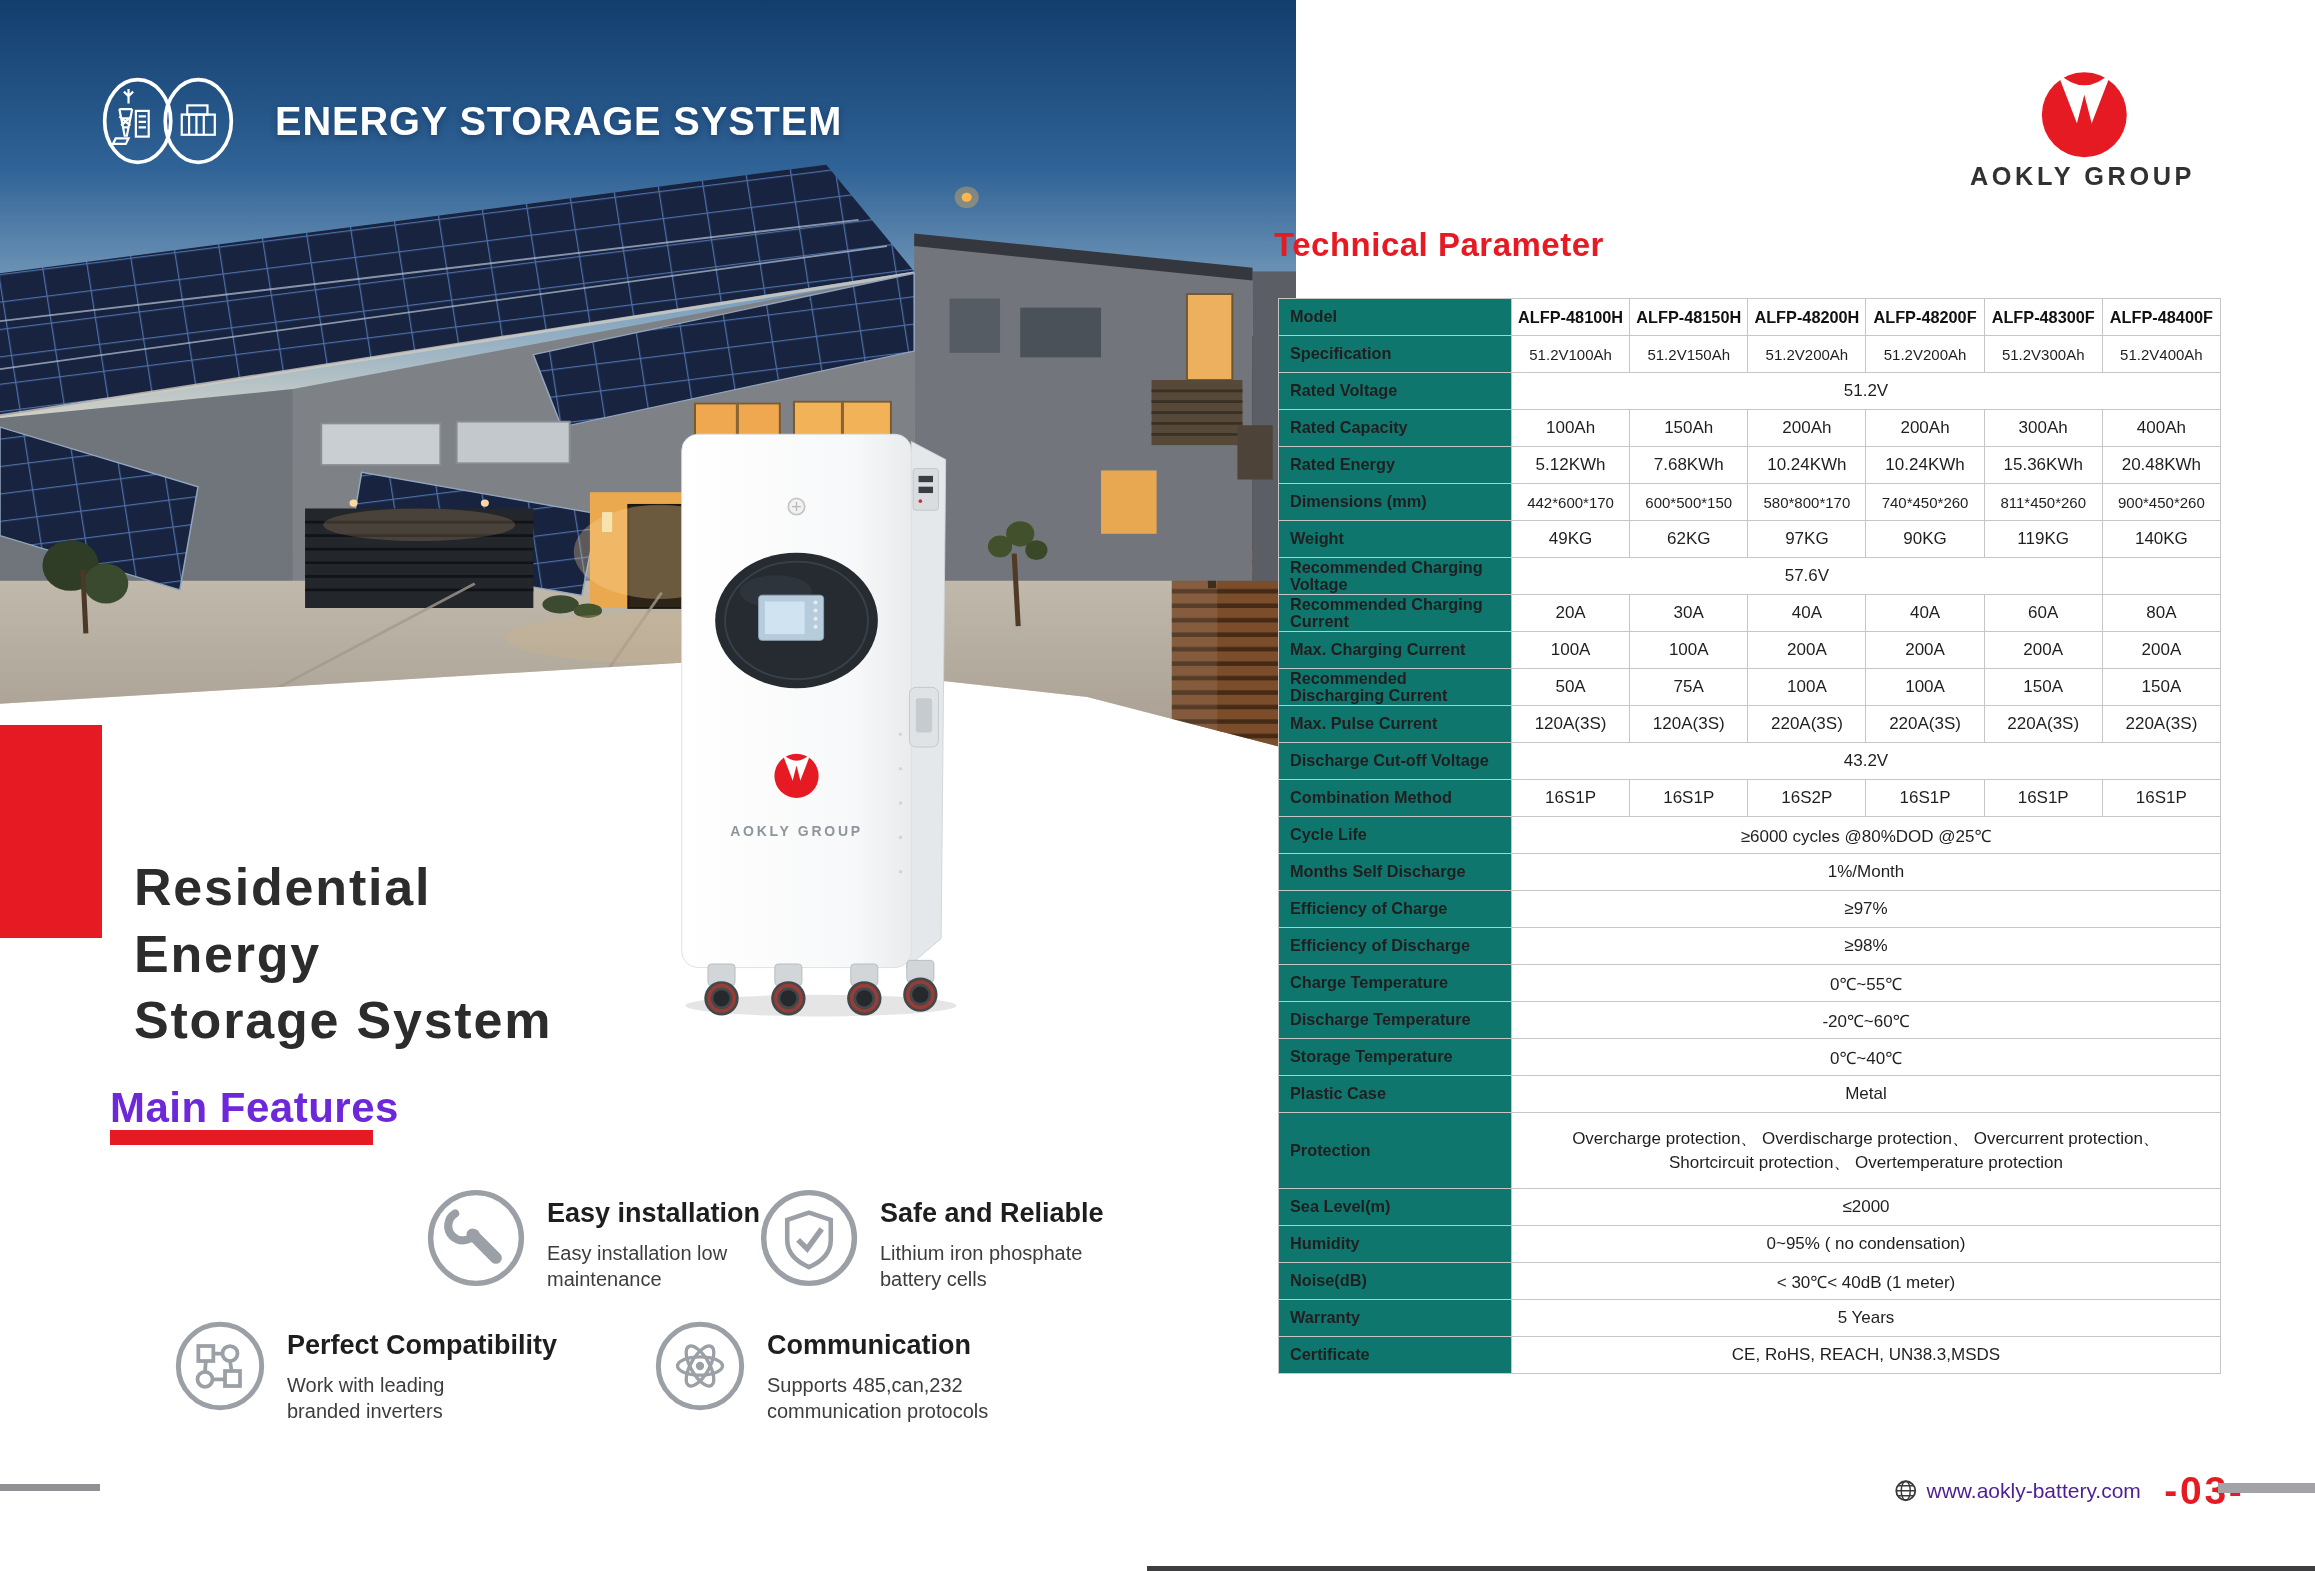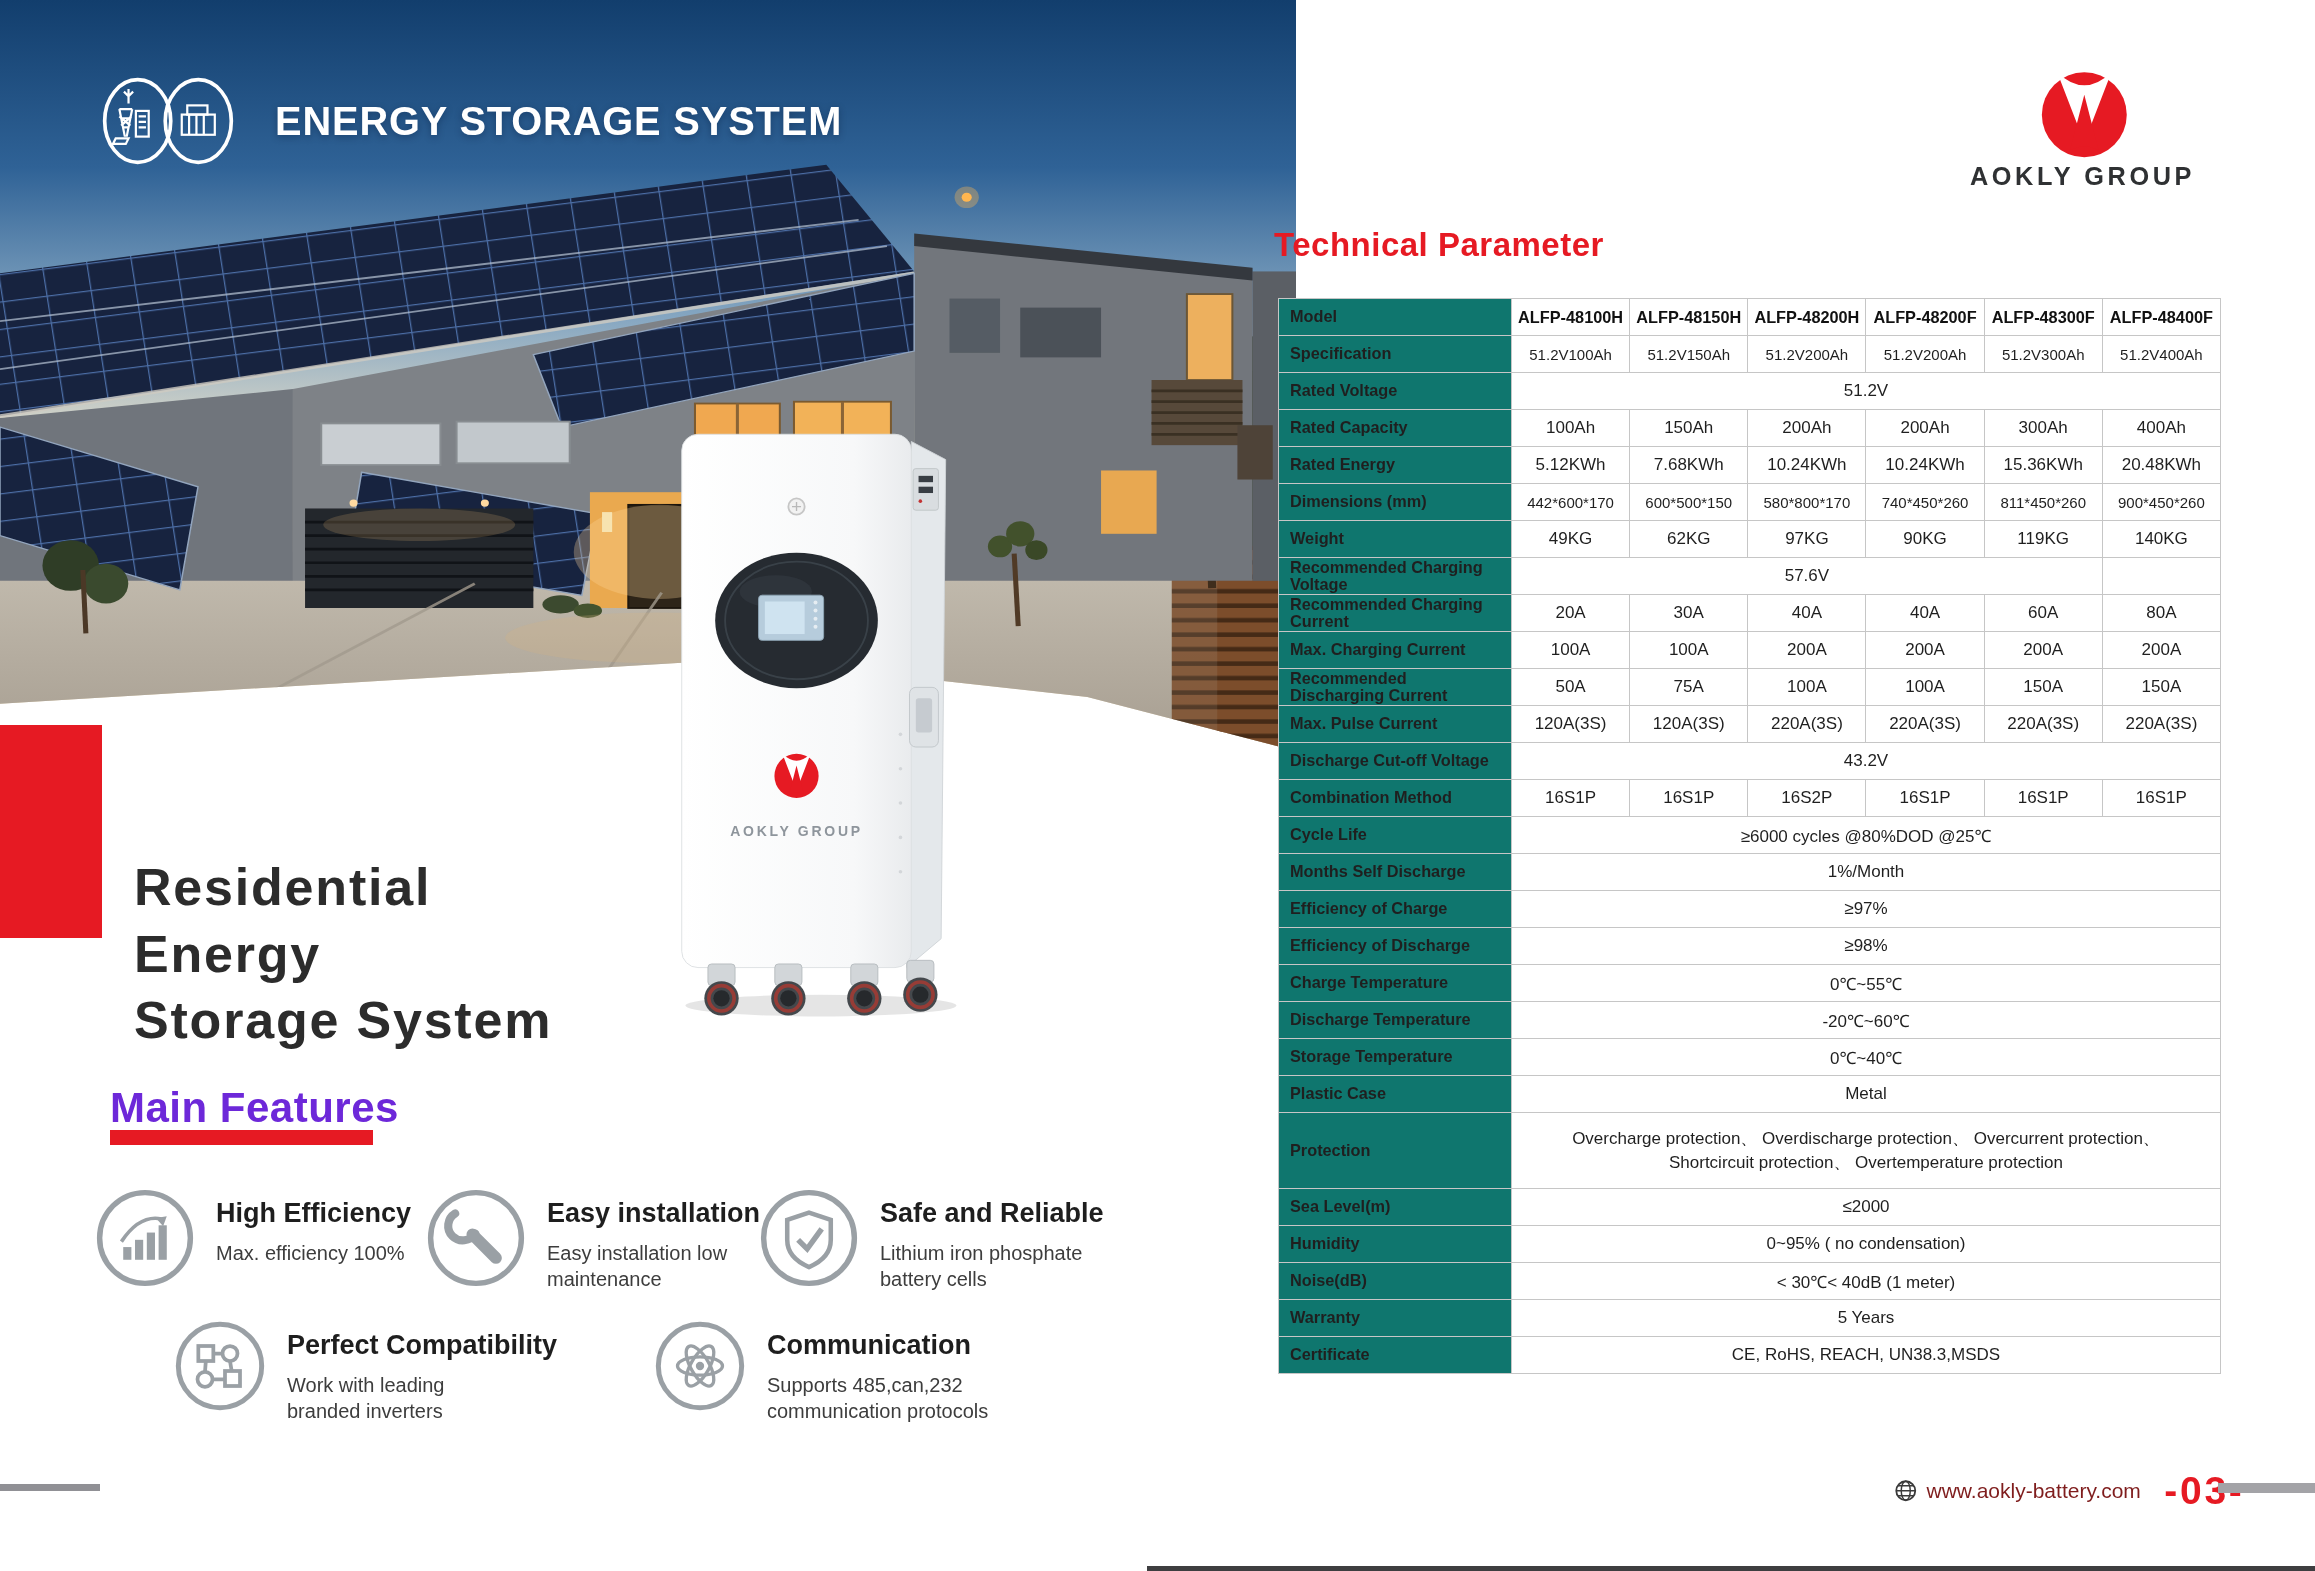--- a/index.html
+++ b/index.html
@@ -53,21 +53,21 @@
   table.spec tr.tall td { height:76px; }
   td.lbl { background:#0f766e; font-weight:700; font-size:16.3px; padding-left:11px;
            line-height:1.05; white-space:pre-line; }
   td.val { text-align:center; font-size:17px; color:#222; padding:0 3.6px; }
   td.val.bold { font-weight:700; font-size:16.3px; color:#111;margin-top:33px; }
   td.val.small { font-size:15px; }
   td.val.wide { padding:0 22px; line-height:1.4; font-size:17px; }
 
   .rp-footer { position:absolute; left:1894px; top:1469px; display:flex; align-items:center; }
   .rp-footer .globe { width:23.5px; height:23.5px; margin-right:9px; }
-  .site { font-size:21px; color:#7f1d1d; }
+  .site { font-size:21px; color:#4c1d95; }
   .pagenum { font-size:39px; font-weight:800; letter-spacing:2.7px; margin-left:23.5px; }
   .bar-right-footer { position:absolute; left:2218px; top:1483px; width:98px; height:10px; background:#a3a3a7; }
   .bar-bottom-dark { position:absolute; left:1147px; top:1566px; width:1169px; height:5.4px; background:#3e3e40; }
 </style>
 </head>
 <body>
 
 <div class="page">
 
   <div class="photo">
@@ -264,39 +264,20 @@
           <circle cx="278" cy="638" r="19" fill="#44484c"></circle>
           <circle cx="278" cy="638" r="14" fill="none" stroke="#a63b33" stroke-width="4" opacity=".85"></circle>
           <circle cx="278" cy="638" r="9" fill="#26292c"></circle>
         </g>
     </g>
   </svg>
 
   <div class="mf-head">Main Features</div>
   <div class="mf-bar" style="background: rgb(230, 26, 35);"></div>
 
-  <div class="feat feat1">
-    <span class="fic">
-      <svg viewBox="0 0 108 108">
-          <circle cx="54" cy="54" r="50" fill="none" stroke="#9aa0a5" stroke-width="6"></circle>
-        <g fill="#9aa0a5">
-            <rect x="30" y="64" width="9" height="14"></rect>
-            <rect x="43" y="56" width="9" height="22"></rect>
-            <rect x="56" y="48" width="9" height="30"></rect>
-            <rect x="69" y="40" width="9" height="38"></rect>
-          </g>
-        <path d="M28 58 Q48 28 72 33" fill="none" stroke="#9aa0a5" stroke-width="4"></path>
-        <polygon points="78,30 66,32 74,41" fill="#9aa0a5"></polygon>
-        </svg>
-    </span>
-    <div class="ftx">
-        <div class="ft">High Efficiency</div>
-      <div class="fd">Max. efficiency 100%</div>
-      </div>
-  </div>
 
   <div class="feat feat2">
     <span class="fic">
       <svg viewBox="0 0 108 108">
           <circle cx="54" cy="54" r="50" fill="none" stroke="#9aa0a5" stroke-width="6"></circle>
         <path d="M31 27 A16 16 0 1 0 53 49" fill="none" stroke="#9aa0a5" stroke-width="9" stroke-linecap="round"></path>
         <path d="M50 50 L76 76" stroke="#9aa0a5" stroke-width="13" stroke-linecap="round"></path>
         </svg>
     </span>
     <div class="ftx">

